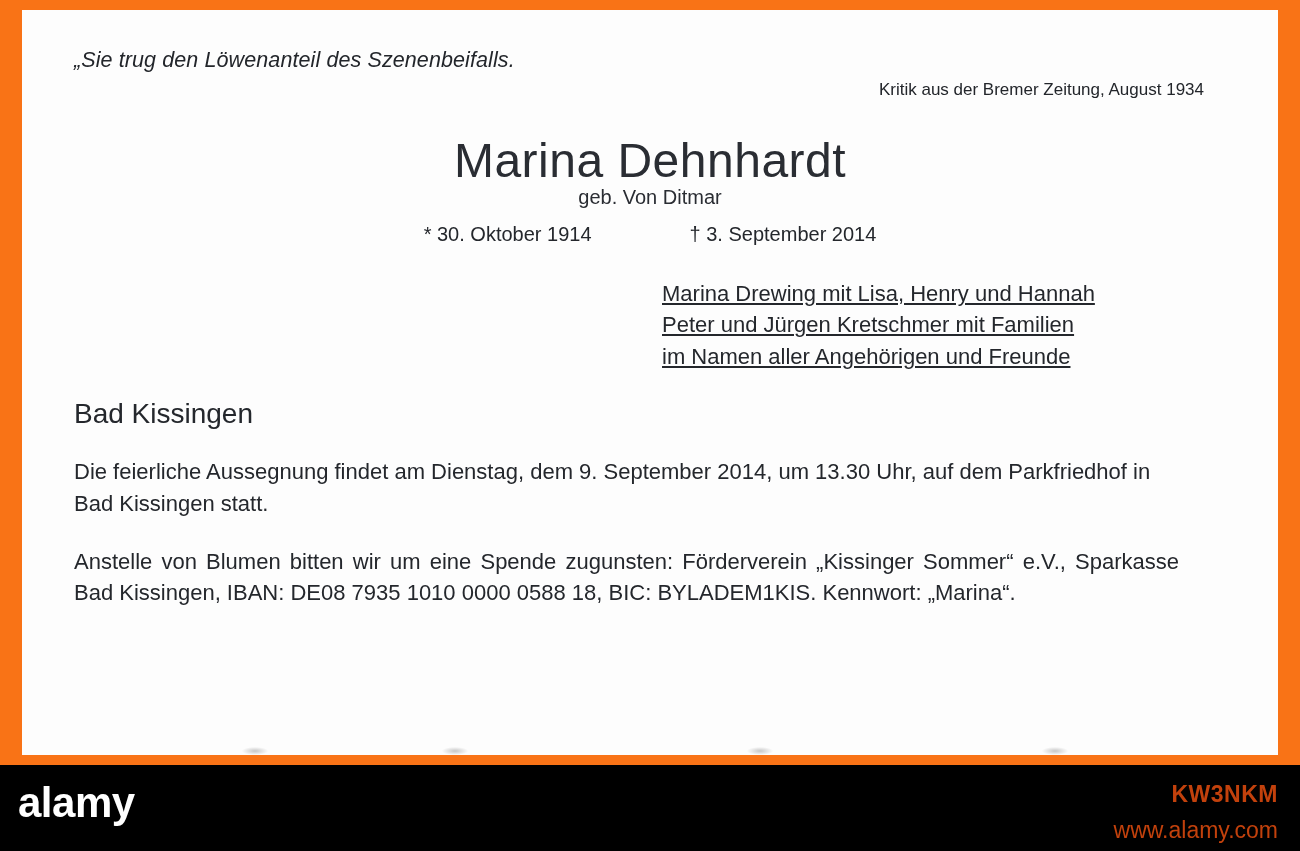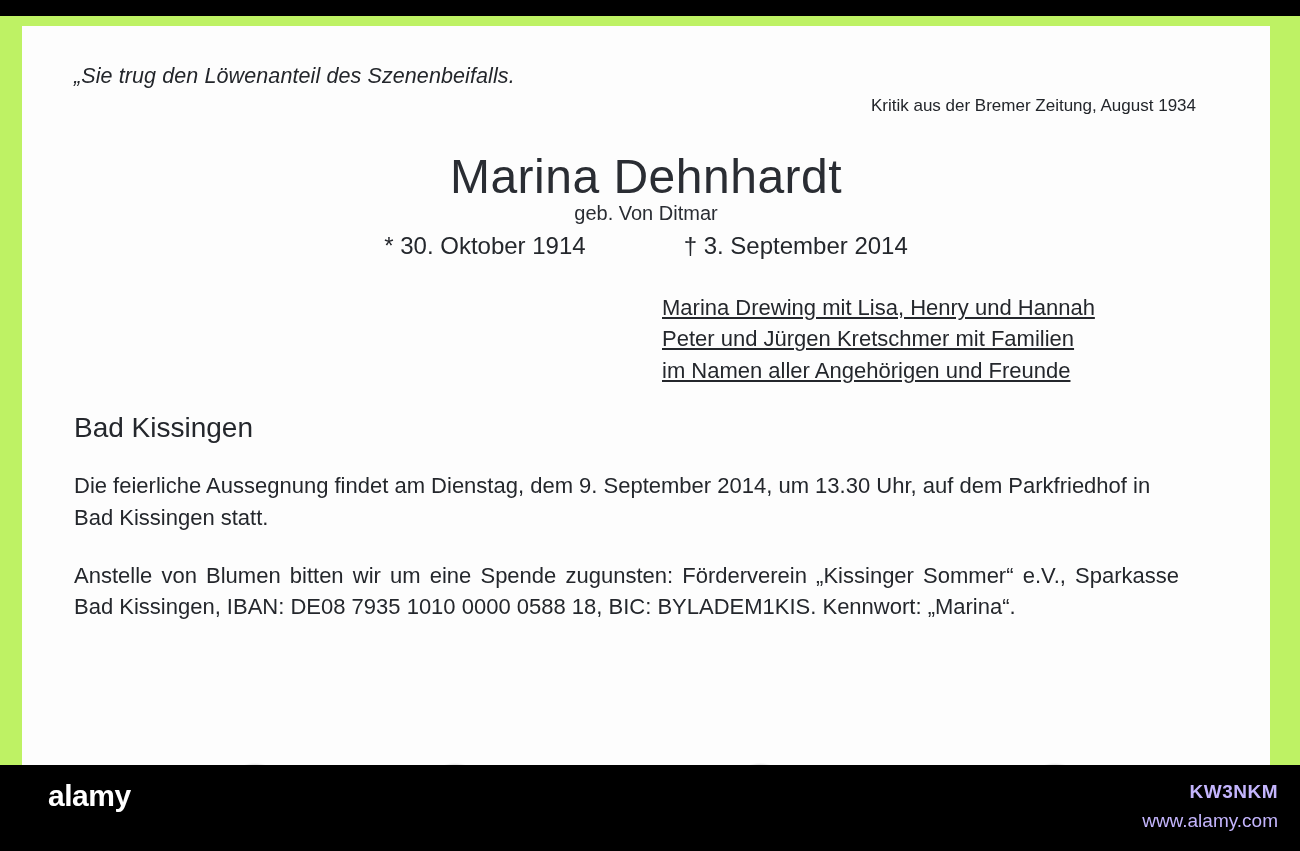--- a/index.html
+++ b/index.html
@@ -16,26 +16,26 @@
   .page {
     position: relative;
     width: 1300px;
     height: 851px;
     background: #000000;
   }
   
   .obituary-frame {
     position: absolute;
     left: 0;
-    top: 16px;
+    top: 0;
     width: 1300px;
     height: 765px;
-    background: #bef264;
+    background: #f97316;
     box-sizing: border-box;
-    padding: 10px 30px 10px 22px;
+    padding: 10px 22px 10px 22px;
   }
   .obituary-card {
     position: relative;
     width: 100%;
     height: 100%;
     background: #fdfdfd;
     box-sizing: border-box;
     padding: 34px 52px 20px 52px;
     overflow: hidden;
   }
@@ -68,23 +68,23 @@
   }
   .maiden {
     text-align: center;
     font-size: 20px;
     color: #2a2d33;
   }
   .dates {
     display: flex;
     justify-content: center;
     gap: 98px;
-    font-size: 24px;
-    color: #24272c;
-    margin-top: 7px;
+    font-size: 20px;
+    color: #24272c;
+    margin-top: 14px;
   }
   .date-item { white-space: nowrap; }
 
   .survivors {
     margin-top: 32px;
     font-size: 22px;
     color: #24272c;
     line-height: 1.42;
     text-align: left;
     padding-left: 588px;
@@ -117,34 +117,33 @@
     top: 765px;
     width: 1300px;
     height: 86px;
     background: #000000;
     color: #ffffff;
   }
   .alamy-logo {
     position: absolute;
     left: 18px;
     top: 14px;
-    font-size: 30px;
+    font-size: 42px;
     font-weight: 700;
     letter-spacing: -0.5px;
     color: #ffffff;
-    margin-left: 30px;
   }
   .wm-right {
     position: absolute;
     right: 22px;
     top: 12px;
     text-align: right;
-    font-size: 19px;
+    font-size: 23px;
     line-height: 1.55;
-    color: #c4b5fd;
+    color: #c2410c;
   }
   .wm-right .code { font-weight: 700; letter-spacing: 0.5px; }
 
   
   .shadow-dot {
     position: absolute;
     bottom: 0;
     width: 26px;
     height: 8px;
     background: radial-gradient(ellipse at center, rgba(0,0,0,0.22), rgba(0,0,0,0) 72%);

